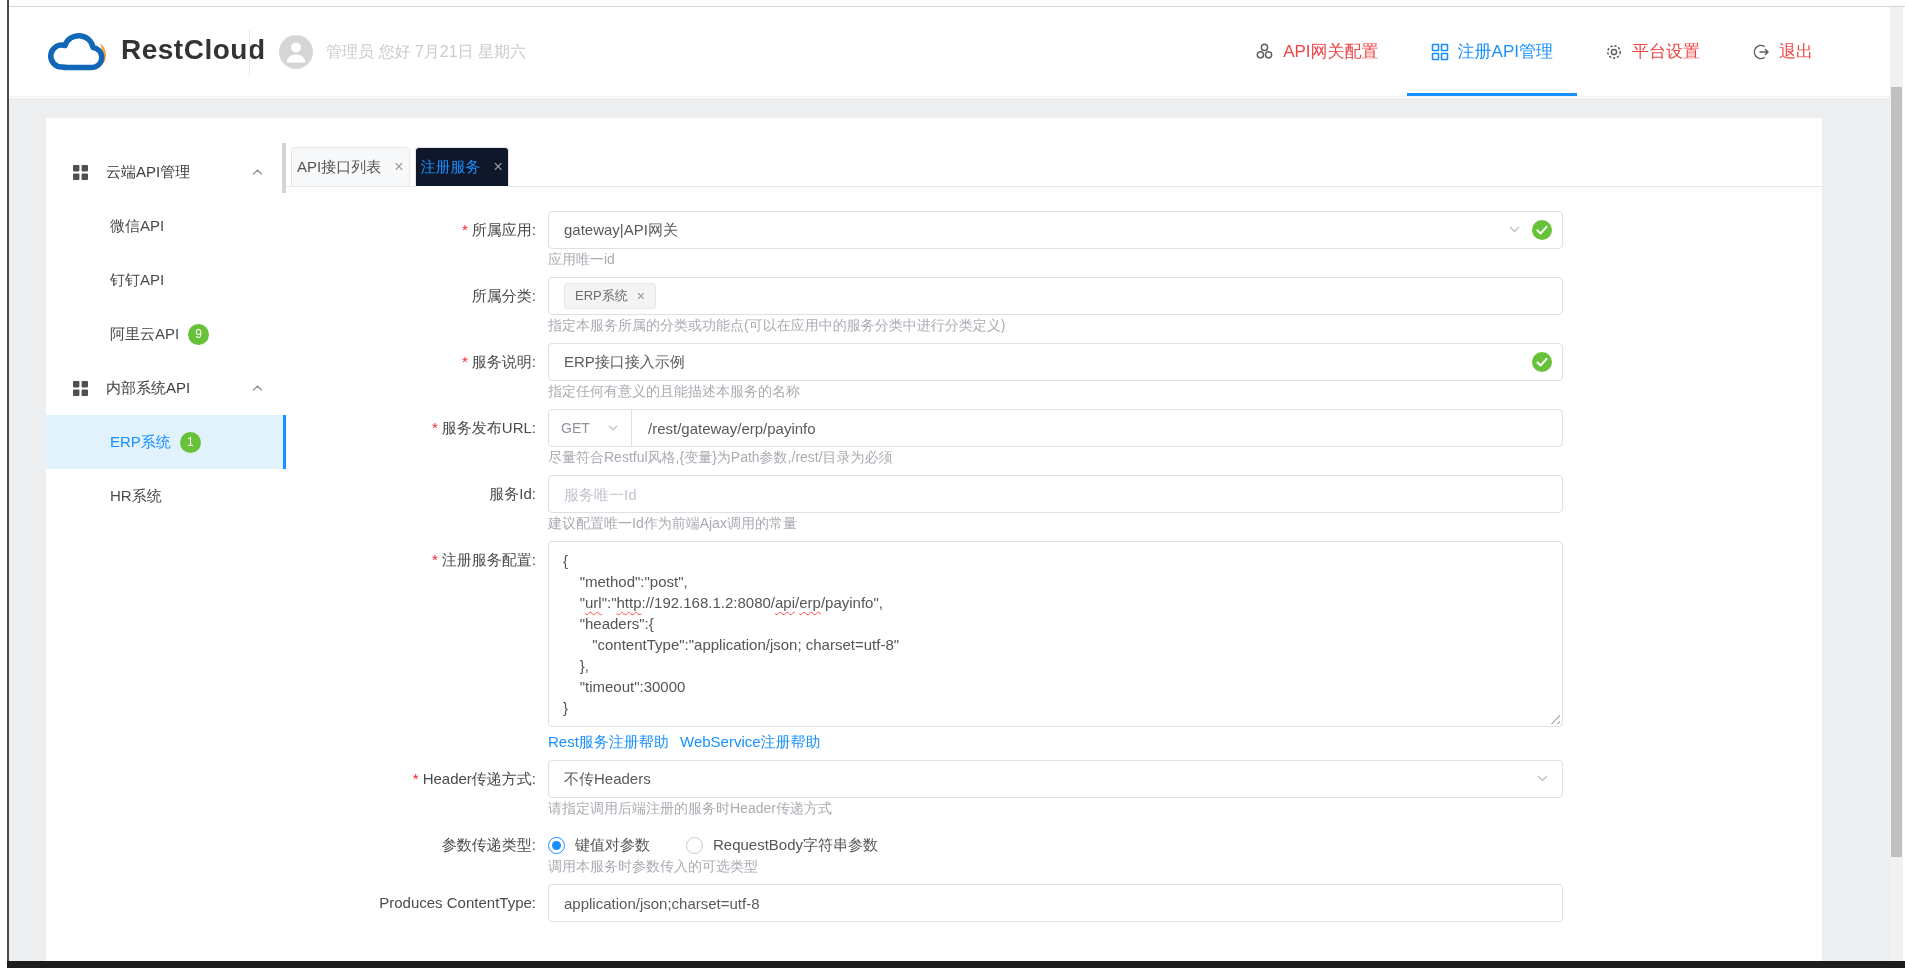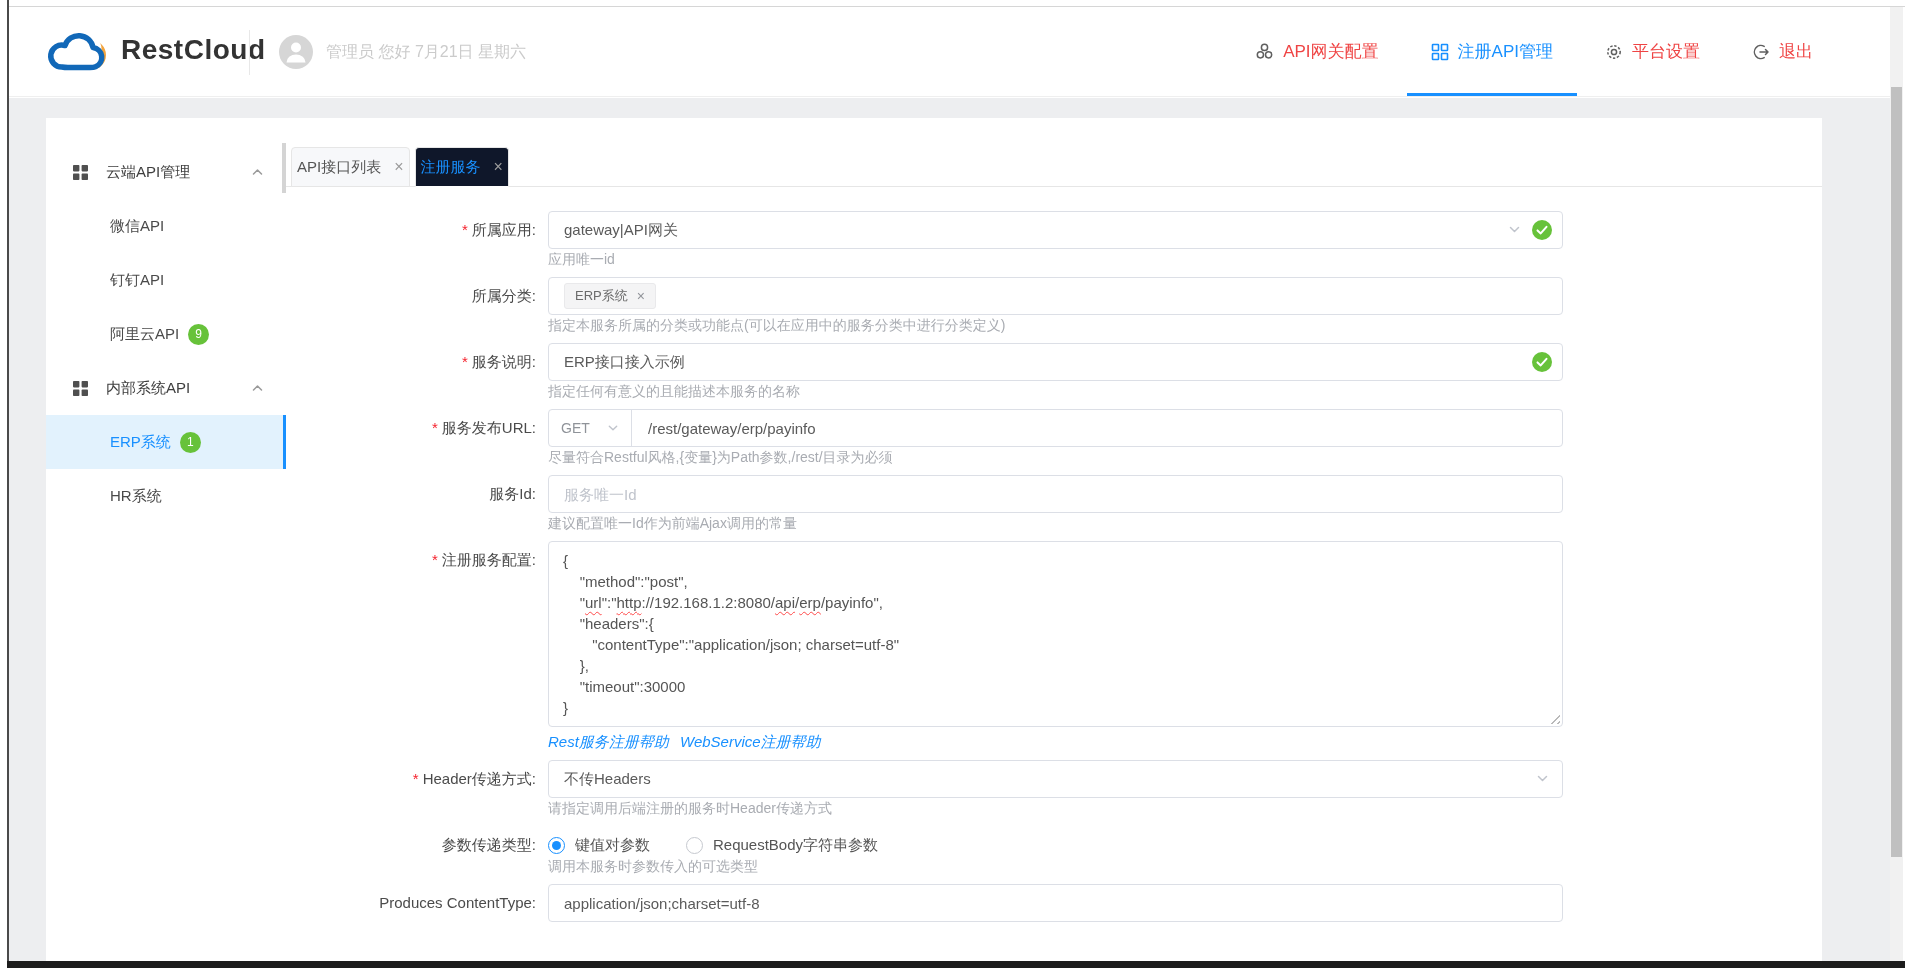--- a/index.html
+++ b/index.html
@@ -71,21 +71,21 @@
 
   .tbox.group { padding:0; overflow:hidden; }
   .method-select { width:83px; height:100%; flex:none; display:flex; align-items:center; justify-content:center; gap:17px; border-right:1px solid #dcdfe6; color:#8f9399; font-size:14px; cursor:pointer; }
   .urlval { padding:0 16px; color:#5a5a5a; }
 
   .cfg-wrap { position:relative; width:100%; height:186px; border:1px solid #dcdfe6; border-radius:4px; background:#fff; }
   pre.cfg { font-family:"Liberation Sans","DejaVu Sans",sans-serif; font-size:15px; line-height:21px; color:#555; padding:8px 14px; white-space:pre; overflow:hidden; height:100%; }
   .sq { text-decoration:underline; text-decoration-style:wavy; text-decoration-color:#ff4a4a; text-decoration-thickness:1px; text-underline-offset:3px; }
   .resize-handle { position:absolute; right:2px; bottom:2px; width:12px; height:12px; background:repeating-linear-gradient(135deg, transparent 0 2.5px, #b9b9b9 2.5px 4px); clip-path:polygon(100% 0, 100% 100%, 0 100%); cursor:nwse-resize; }
   .help-links { margin-top:6px; font-size:15px; }
-  .help-links a { color:#1890ff; text-decoration:none; margin-right:7px; cursor:pointer;font-style:italic; }
+  .help-links a { color:#1890ff; text-decoration:none; margin-right:7px; cursor:pointer; }
 
   .radio-row { display:flex; align-items:center; gap:36px; padding-top:8px; height:30px; }
   .radio { display:flex; align-items:center; gap:10px; font-size:15px; color:#555; cursor:pointer; }
   .rdot { position:relative; width:17px; height:17px; border-radius:50%; border:1px solid #c6c9cf; background:#fff; flex:none; }
   .radio.sel .rdot { border:1.5px solid #1890ff; }
   .radio.sel .rdot::after { content:""; position:absolute; inset:3px; border-radius:50%; background:#1890ff; }
 </style>
 </head>
 <body>
 

